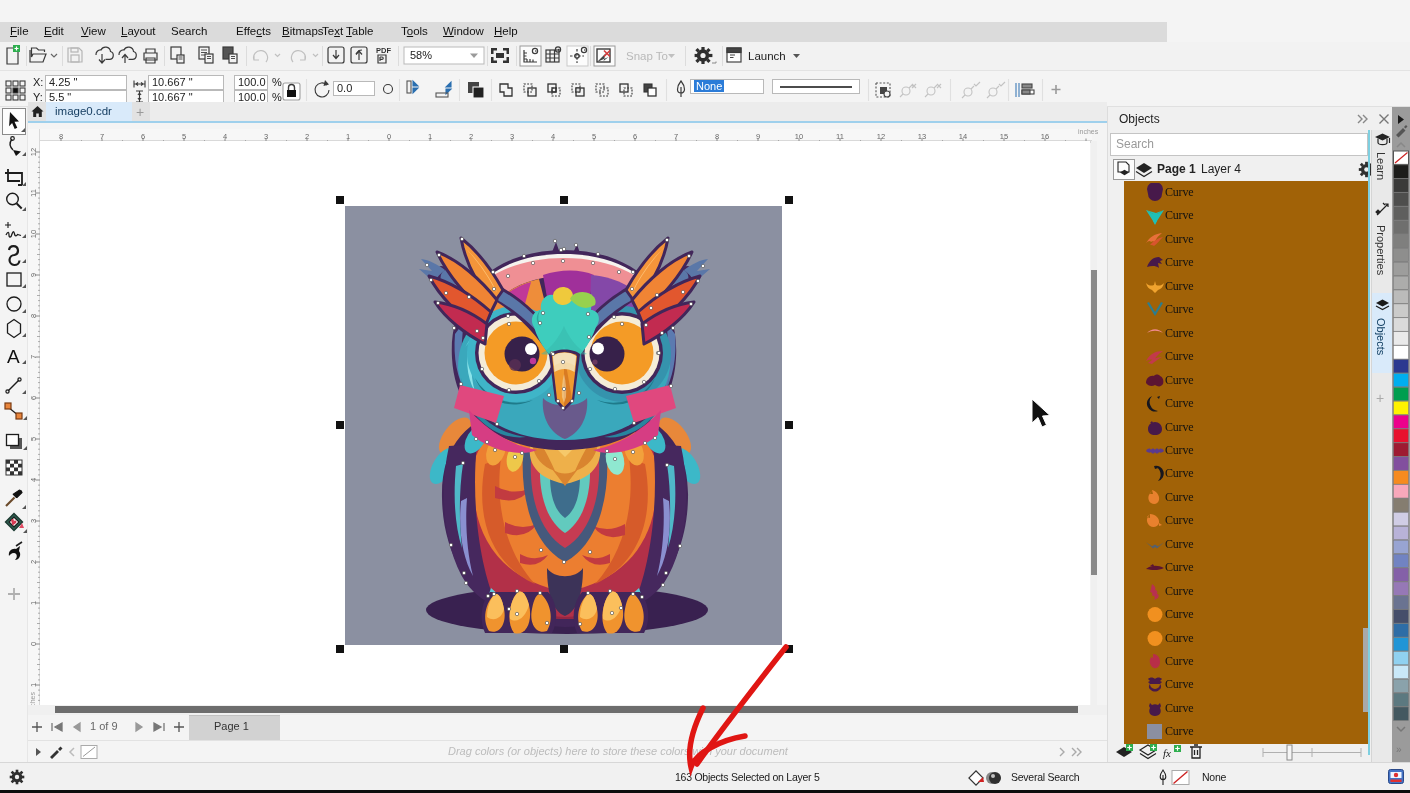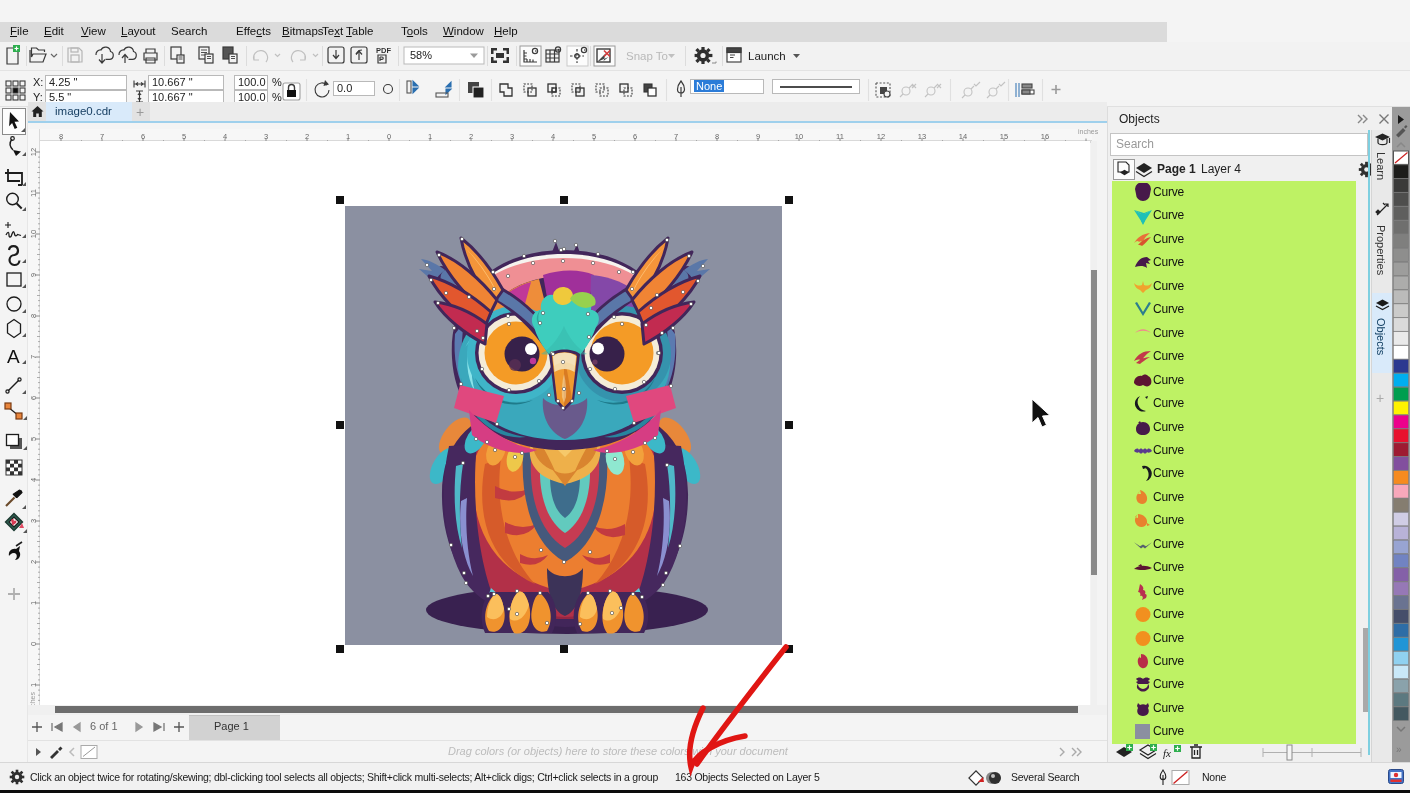--- a/index.html
+++ b/index.html
@@ -36,21 +36,21 @@
 #hscroll .thumb { position:absolute; left:27px; top:1px; width:1023px; height:7px; background:#6d6d6d; }
 #pagerow { position:absolute; left:28px; top:715px; width:1079px; height:25px; background:#f4f4f4; font-size:11px; color:#444; }
 #dragrow { position:absolute; left:28px; top:740px; width:1079px; height:22px; background:#f4f4f4; border-top:1px solid #e2e2e2; }
 #statusbar { position:absolute; left:0; top:762px; width:1410px; height:28px; background:#f1f1f1; border-top:1px solid #d7d7d7; font-size:10.5px; color:#1a1a1a; letter-spacing:-0.25px; }
 #blackstrip { position:absolute; left:0; top:790px; width:1410px; height:3px; background:#0c0c0c; }
 
 #objpanel { position:absolute; left:1107px; top:107px; width:264px; height:655px; background:#f0f0f0; border-left:1px solid #dcdcdc; }
 #objpanel .hdr { position:absolute; left:11px; top:5px; font-size:12px; color:#222; }
 #searchbox { position:absolute; left:2px; top:26px; width:258px; height:23px; background:#fff; border:1px solid #c4c4c4; font-size:12px; color:#9a9a9a; line-height:21px; padding-left:5px; }
 #pagelayerrow { position:absolute; left:0; top:51px; width:264px; height:23px; font-size:12px; color:#222; }
-#objlist { position:absolute; left:4px; top:74px; width:244px; height:563px; background:#bef264; }
+#objlist { position:absolute; left:16px; top:74px; width:244px; height:563px; background:#a16207;font-family:Liberation Serif, serif; }
 .objrow { position:absolute; left:0; width:244px; height:23px; font-size:12px; color:#111; }
 .objrow .lbl { position:absolute; left:41px; top:4px; letter-spacing:-0.2px; }
 .objrow svg { position:absolute; left:20px; top:2px; }
 #objbottom { position:absolute; left:0; top:636px; width:264px; height:19px; }
 
 #dock { position:absolute; left:1371px; top:107px; width:21px; height:655px; background:#e9e9e9; border-left:1px solid #d5d5d5; }
 .vtext { position:absolute; writing-mode:vertical-rl; font-size:11px; color:#333; left:3px; }
 
 #palette { position:absolute; left:1392px; top:107px; width:18px; height:655px; background:#9b9b9b; }
 </style>
@@ -1082,21 +1082,21 @@
   <svg class="abs" style="left:0;top:0" width="200" height="25" viewBox="0 0 200 25" fill="none" stroke="#555" stroke-width="1.3">
     <path d="M9 7 v10 M4 12 h10"></path>
     <path d="M24 8 v8 M34 8 l-7 4 7 4 z" fill="#777" stroke="#777"></path>
     <path d="M52 8 l-6 4 6 4 z" fill="#999" stroke="#999"></path>
     <path d="M108 8 l6 4 -6 4 z" fill="#999" stroke="#999"></path>
     <path d="M126 8 l7 4 -7 4 z M136 8 v8" fill="#777" stroke="#777"></path>
     <path d="M151 7 v10 M146 12 h10"></path>
   </svg>
   <div class="abs" style="left:161px;top:0;width:91px;height:25px;background:#d2d2d2;border-top:1px solid #c0c0c0"></div>
   <span class="abs" style="left:186px;top:5px;color:#333">Page 1</span>
-  <span class="abs" style="left:62px;top:5px;color:#666">6 of 1</span>
+  <span class="abs" style="left:62px;top:5px;color:#666">1 of 9</span>
 </div>
 <div id="dragrow">
   <svg class="abs" style="left:0;top:0" width="80" height="22" viewBox="0 0 80 22">
     <path d="M8 7 l5 4 -5 4 z" fill="#555"></path>
     <path d="M22 16 l7 -7 2 2 -7 7 z M30 8 l2.5 -2.5 2 2 -2.5 2.5 z" fill="#333"></path>
     <path d="M46 7 l-4 4 4 4" stroke="#bbb" fill="none" stroke-width="1.5"></path>
     <rect x="53" y="4.5" width="16" height="13" fill="#fff" stroke="#aaa"></rect>
     <path d="M55 15.5 L67 6" stroke="#999" stroke-width="1"></path>
   </svg>
   <span class="abs" style="left:420px;top:4px;font-size:11px;font-style:italic;color:#bcbcbc">Drag colors (or objects) here to store these colors with your document</span>
@@ -1406,21 +1406,20 @@
           <rect x="8.1" y="1.8" width="2.8" height="3"></rect>
           <rect x="8.1" y="14.2" width="2.8" height="3"></rect>
           <rect x="1.8" y="8.1" width="3" height="2.8"></rect>
           <rect x="14.2" y="8.1" width="3" height="2.8"></rect>
           <rect x="3.4" y="3.4" width="2.8" height="2.8" transform="rotate(45 4.8 4.8)"></rect>
           <rect x="12.8" y="3.4" width="2.8" height="2.8" transform="rotate(-45 14.2 4.8)"></rect>
           <rect x="3.4" y="12.8" width="2.8" height="2.8" transform="rotate(-45 4.8 14.2)"></rect>
           <rect x="12.8" y="12.8" width="2.8" height="2.8" transform="rotate(45 14.2 14.2)"></rect>
         </g>
       </svg>
-  <span class="abs" style="left:30px;top:8px">Click an object twice for rotating/skewing; dbl-clicking tool selects all objects; Shift+click multi-selects; Alt+click digs; Ctrl+click selects in a group</span>
   <span class="abs" style="left:675px;top:8px">163 Objects Selected on Layer 5</span>
   <svg class="abs" style="left:968px;top:6px" width="40" height="18" viewBox="0 0 40 18">
     <g transform="rotate(45 8 9)">
           <rect x="3" y="4" width="10" height="10" fill="#fff" stroke="#333" stroke-width="1.2"></rect>
         </g>
         <path d="M10 13 l6 0 -1 -5 z" fill="#d02020"></path>
     <circle cx="24" cy="9" r="6" fill="#888"></circle>
         <circle cx="27" cy="9" r="6" fill="#2f2f2f"></circle>
         <circle cx="25" cy="7" r="2" fill="#fff" opacity="0.7"></circle>
   </svg>

